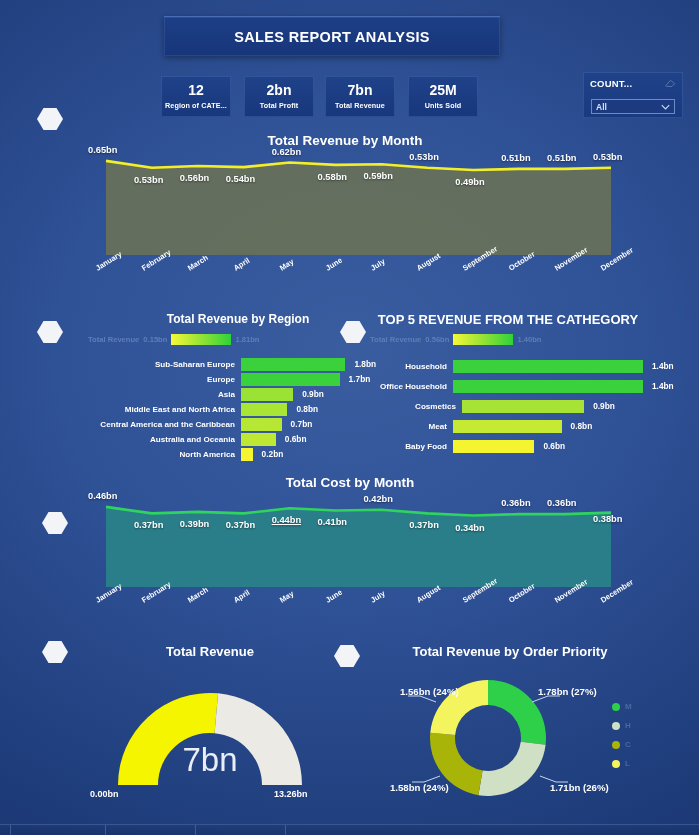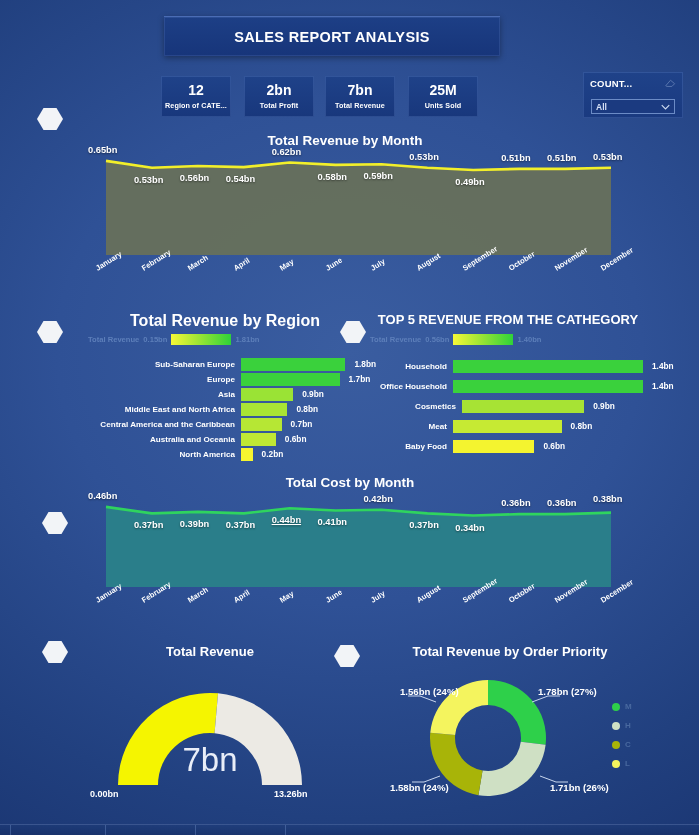--- a/index.html
+++ b/index.html
@@ -170,21 +170,21 @@
       <div class="mlabel" style="left: 277.636px; top: 115px;">May</div>
       <div class="mlabel" style="left: 323.545px; top: 115px;">June</div>
       <div class="mlabel" style="left: 369.455px; top: 115px;">July</div>
       <div class="mlabel" style="left: 415.364px; top: 115px;">August</div>
       <div class="mlabel" style="left: 461.273px; top: 115px;">September</div>
       <div class="mlabel" style="left: 507.182px; top: 115px;">October</div>
       <div class="mlabel" style="left: 553.091px; top: 115px;">November</div>
       <div class="mlabel" style="left: 599px; top: 115px;">December</div>
     </div>
 
-  <div class="ptitle" style="left:95px;top:312px;width:260px;font-size:16px;">Total Revenue by Region</div>
+  <div class="ptitle" style="left:108px;top:312px;width:260px;font-size:12px;">Total Revenue by Region</div>
   <div class="legend-grad" style="left:88px;top:334px;">
     <span>Total Revenue</span>
     <span>0.15bn</span>
     <span class="gbar"></span>
     <span>1.81bn</span>
   </div>
   <div class="barpanel" id="bar-region" style="left:85px;top:358px;width:270px;height:110px;">
       <div class="barrow" style="top: 0px;">
         <div class="cat" style="width: 150px;">Sub-Saharan Europe</div>
         <div class="track" style="width: 105px; margin-left: 6px;">
@@ -291,21 +291,21 @@
       <div class="dlabel" style="left: 133.909px; top: 28.36px;">0.37bn</div>
       <div class="dlabel" style="left: 179.818px; top: 26.92px;">0.39bn</div>
       <div class="dlabel" style="left: 225.727px; top: 28.36px;">0.37bn</div>
       <div class="dlabel" style="left: 271.636px; top: 23.32px; text-decoration: underline;">0.44bn</div>
       <div class="dlabel" style="left: 317.545px; top: 25.48px;">0.41bn</div>
       <div class="dlabel" style="left: 363.455px; top: 1.76px;">0.42bn</div>
       <div class="dlabel" style="left: 409.364px; top: 28.36px;">0.37bn</div>
       <div class="dlabel" style="left: 455.273px; top: 30.52px;">0.34bn</div>
       <div class="dlabel" style="left: 501.182px; top: 6.08px;">0.36bn</div>
       <div class="dlabel" style="left: 547.091px; top: 6.08px;">0.36bn</div>
-      <div class="dlabel" style="left: 593px; top: 2px;">0.38bn</div>
+      <div class="dlabel" style="left: 593px; top: 22px;">0.38bn</div>
       <div class="mlabel" style="left: 94px; top: 105px;">January</div>
       <div class="mlabel" style="left: 139.909px; top: 105px;">February</div>
       <div class="mlabel" style="left: 185.818px; top: 105px;">March</div>
       <div class="mlabel" style="left: 231.727px; top: 105px;">April</div>
       <div class="mlabel" style="left: 277.636px; top: 105px;">May</div>
       <div class="mlabel" style="left: 323.545px; top: 105px;">June</div>
       <div class="mlabel" style="left: 369.455px; top: 105px;">July</div>
       <div class="mlabel" style="left: 415.364px; top: 105px;">August</div>
       <div class="mlabel" style="left: 461.273px; top: 105px;">September</div>
       <div class="mlabel" style="left: 507.182px; top: 105px;">October</div>

